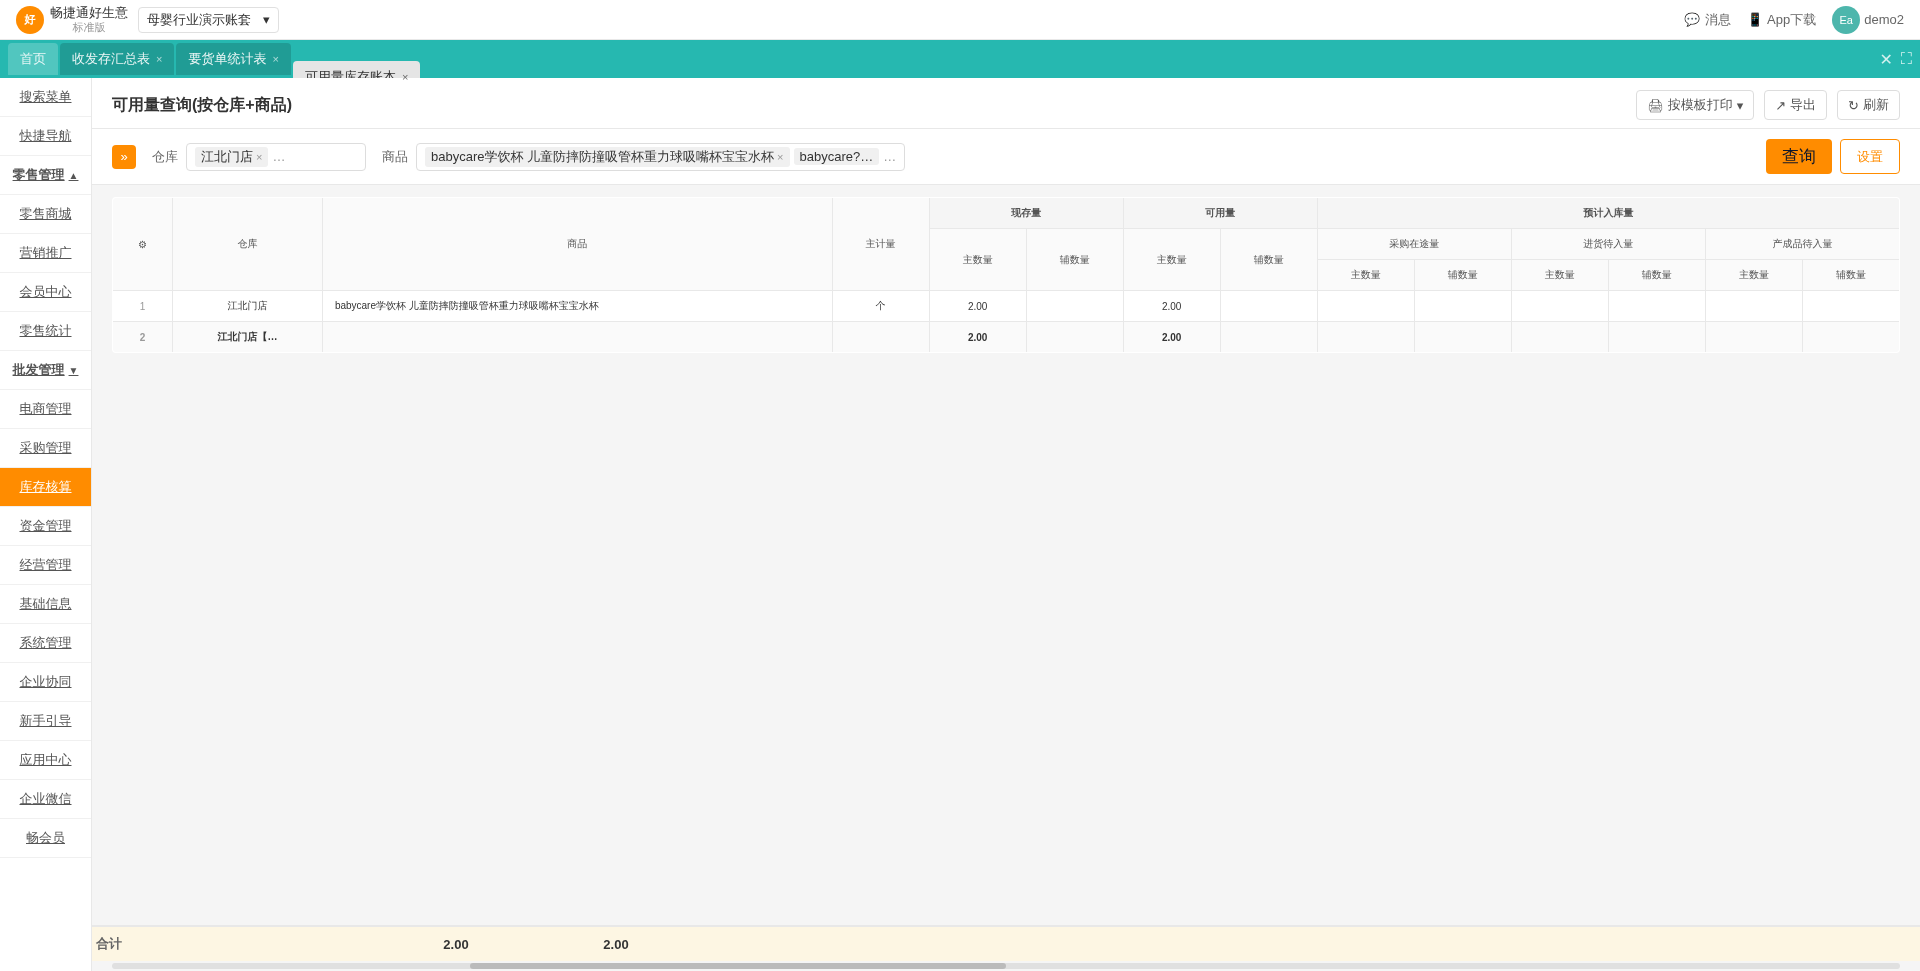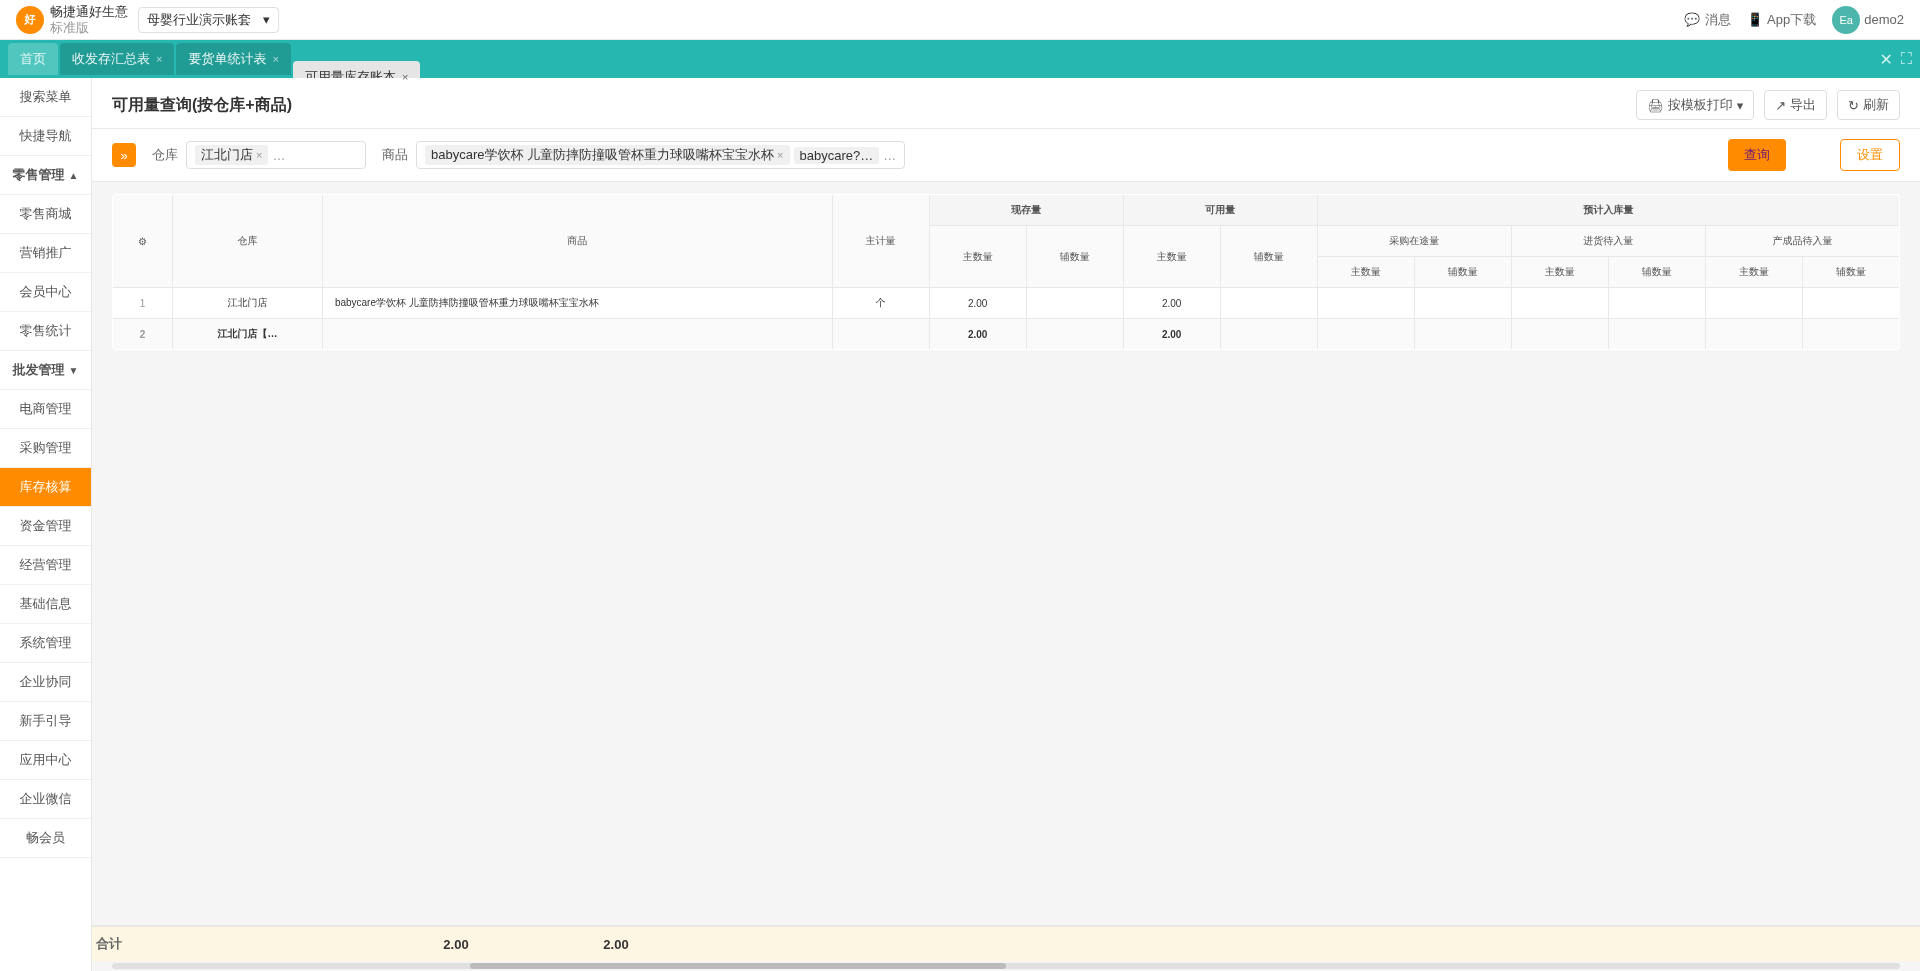--- a/index.html
+++ b/index.html
@@ -13,21 +13,21 @@
       align-items: center;
       justify-content: space-between;
       padding: 0 16px;
       border-bottom: 1px solid #e8e8e8;
       flex-shrink: 0;
     }
     .top-bar-left { display: flex; align-items: center; gap: 10px; }
     .logo-area { display: flex; align-items: center; gap: 6px; }
     .logo-icon { width: 28px; height: 28px; background: #ff8c00; border-radius: 50%; display: flex; align-items: center; justify-content: center; color: #fff; font-size: 11px; font-weight: bold; }
     .logo-text { font-size: 12px; color: #333; line-height: 1.2; }
-    .logo-text .sub { color: #999; font-size: 13px; }
+    .logo-text .sub { color: #999; font-size: 11px; text-align: center; }
     .industry-selector { display: flex; align-items: center; gap: 12px; border: 1px solid #e0e0e0; border-radius: 4px; padding: 3px 8px; cursor: pointer; background: #fff; color: #333; font-size: 12px; }
     .top-bar-right { display: flex; align-items: center; gap: 16px; }
     .top-bar-action { display: flex; align-items: center; gap: 4px; cursor: pointer; color: #666; font-size: 12px; }
     .avatar { width: 28px; height: 28px; border-radius: 50%; background: #4db6ac; display: flex; align-items: center; justify-content: center; color: #fff; font-size: 11px; overflow: hidden; }
 
     
     .tab-bar {
       height: 38px;
       background: #26b8b0;
       display: flex;
@@ -73,20 +73,21 @@
       overflow-y: auto;
     }
     .sidebar-item {
       padding: 10px 6px;
       text-align: center;
       cursor: pointer;
       color: #555;
       font-size: 12px;
       border-bottom: 1px solid #f0f0f0;
       transition: background 0.2s;
+      text-decoration: underline;
     }
     .sidebar-item.active { background: #ff8c00; color: #fff; }
     .sidebar-item.section-header { display: flex; align-items: center; justify-content: center; gap: 4px; font-size: 12px; font-weight: bold; color: #555; padding: 10px 6px; }
     .sidebar-chevron { font-size: 10px; }
 
     
     .content {
       flex: 1;
       display: flex;
       flex-direction: column;
@@ -144,28 +145,28 @@
     }
     .filter-tag {
       background: #f0f0f0; border-radius: 3px;
       padding: 1px 6px; font-size: 12px; color: #333;
       display: flex; align-items: center; gap: 3px;
     }
     .filter-tag-close { cursor: pointer; color: #999; font-size: 11px; }
     .filter-dots { color: #999; cursor: pointer; }
     .filter-actions { margin-left: auto; display: flex; gap: 8px; }
     .btn-query {
-      background: #ff8c00; color: #701a75;
+      background: #ff8c00; color: #0f172a;
       border: none; border-radius: 4px;
-      padding: 6px 16px; cursor: pointer; font-size: 13px;
+      padding: 6px 16px; cursor: pointer; font-size: 17px;
     }
     .btn-settings {
       background: #fff; color: #ff8c00;
       border: 1px solid #ff8c00; border-radius: 4px;
-      padding: 6px 16px; cursor: pointer; font-size: 13px; margin-left: 46px;
+      padding: 6px 16px; cursor: pointer; font-size: 13px;
     }
 
     
     .table-area {
       flex: 1;
       overflow: auto;
       padding: 12px 20px;
       background: #f5f5f5;
     }
     .data-table {

